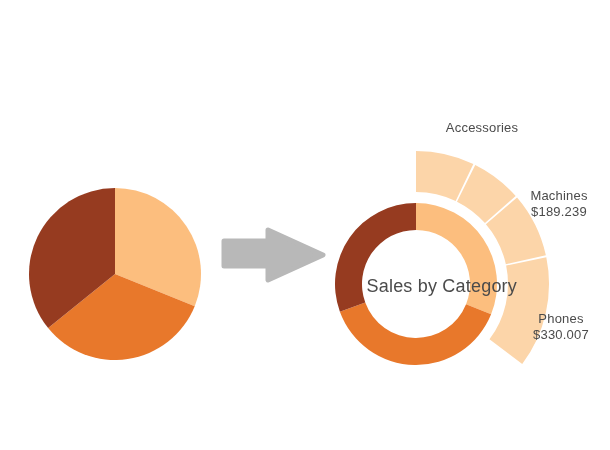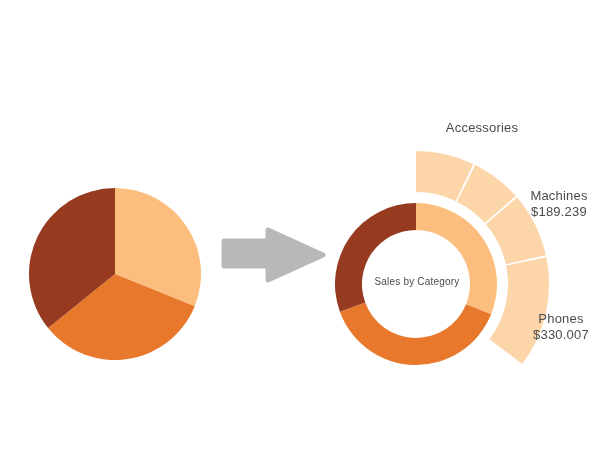--- a/index.html
+++ b/index.html
@@ -19,22 +19,22 @@
     font-size:13px;
     line-height:16px;
     color:#4b4b4b;
     letter-spacing:.2px;
     white-space:nowrap;
   }
   .center-label{
     position:absolute;
     left:317px;top:236px;
     width:200px;
-    text-align:center;
-    font-size:10px;
+    text-align:right;
+    font-size:18px;
     color:#4b4b4b;
     letter-spacing:.2px;
   }
 </style>
 </head>
 <body>
 
 <div class="stage">
 
   <svg id="chart-svg" width="610" height="450" viewBox="0 0 610 450">

